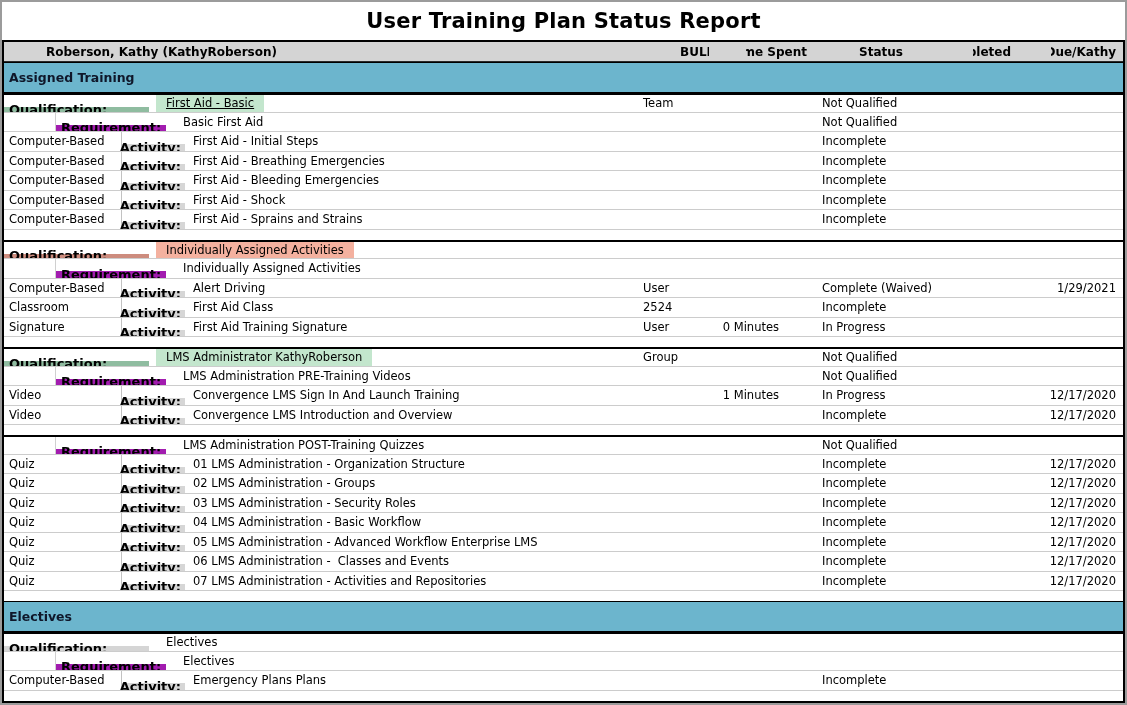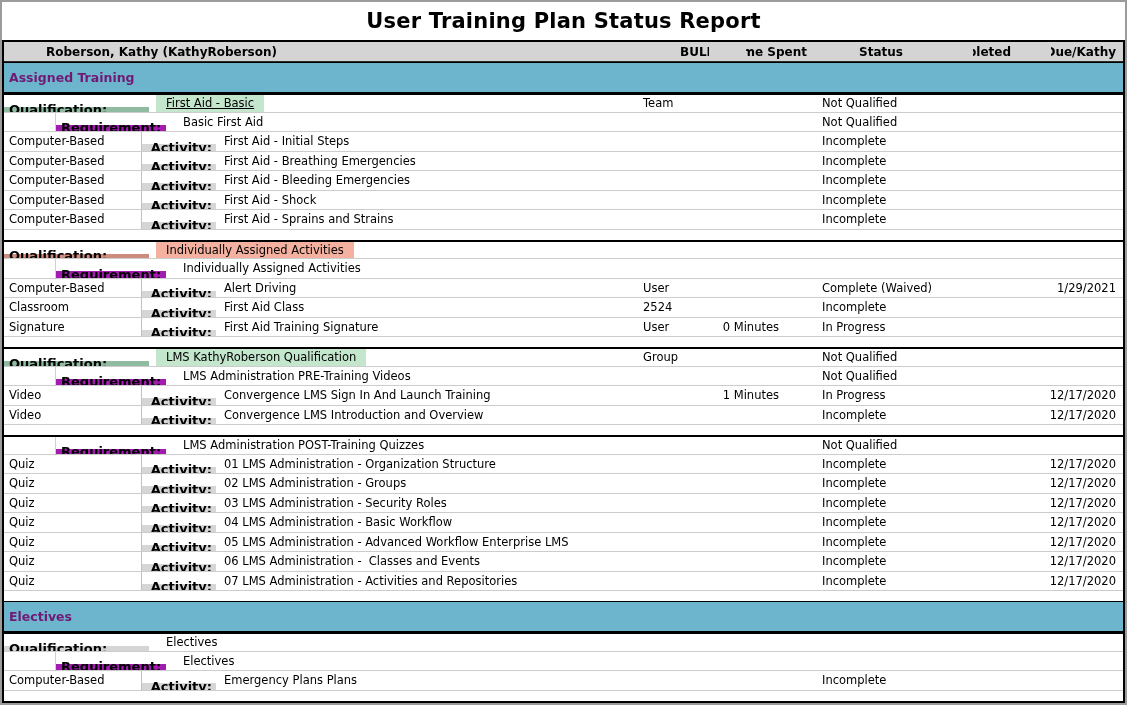--- a/index.html
+++ b/index.html
@@ -29,36 +29,36 @@
   .c-completed { justify-content:flex-end; padding-right:3px; }
   .c-due    { justify-content:flex-end; padding-right:7px; }
 
   .row { height:19.5px; border-bottom:1px solid #ccc; }
   .row .c-time { padding-right:30px; }
   .row .c-due  { }
   .block-start { border-top:2px solid #000; }
 
   .band { height:31px; display:flex; align-items:center; padding-left:5px;
           border-top:1px solid #000; border-bottom:1px solid #000; }
-  .band .t { font-weight:bold; font-size:12.5px; color:#701a75; }
+  .band .t { font-weight:bold; font-size:12.5px; color:#0f172a; }
 
   .gap { height:10px; background:#fff; }
 
   
   .c1 { display:flex; align-items:stretch; overflow:hidden; }
   .lbl { display:flex; align-items:center; font-weight:bold; font-size:13px;margin-top:12px; }
   .qual-label { width:145px; padding-left:5px; }
   .qual-chip  { margin-left:7px; padding:0 10px; display:flex; align-items:center;
                 font-size:11.5px; white-space:pre; }
   .req-indent { width:52px; background:#fff; border-right:1px solid #d0d0d0; }
   .req-label  { width:110px; background:#a21caf; padding-left:5px; }
   .req-val    { margin-left:17px; display:flex; align-items:center; font-size:11.5px; white-space:pre; }
-  .type-cell  { width:138px; background:#fff; border-right:1px solid #c2c2c2;
+  .type-cell  { width:118px; background:#fff; border-right:1px solid #c2c2c2;
                 padding-left:5px; display:flex; align-items:center; font-size:11.5px; }
-  .act-label  { width:74px; background:#d6d6d6; justify-content:flex-end; padding-right:4px; }
+  .act-label  { width:63px; background:#d6d6d6; justify-content:flex-end; padding-right:4px; }
   .act-val    { margin-left:8px; display:flex; align-items:center; font-size:11.5px; white-space:pre; }
 </style>
 </head>
 <body>
 
 <div class="page">
   <div class="title-bar">
     <span class="t">User Training Plan Status Report</span>
   </div>
 
@@ -215,21 +215,21 @@
           <div class="cell c-bulk">User</div>
           <div class="cell c-time">0 Minutes</div>
           <div class="cell c-status">In Progress</div>
           <div class="cell c-completed"></div>
           <div class="cell c-due"></div>
         </div>
         <div class="gap"></div>
         <div class="grid row block-start">
           <div class="c1">
             <div class="lbl qual-label" style="background: rgb(143, 188, 160);">Qualification:</div>
-            <div class="qual-chip" style="background: rgb(195, 230, 205);">LMS KathyRoberson Qualification</div>
+            <div class="qual-chip" style="background: rgb(195, 230, 205);">LMS Administrator KathyRoberson</div>
           </div>
           <div class="cell c-bulk">Group</div>
           <div class="cell c-time"></div>
           <div class="cell c-status">Not Qualified</div>
           <div class="cell c-completed"></div>
           <div class="cell c-due"></div>
         </div>
         <div class="grid row">
           <div class="c1">
             <div class="req-indent"></div>

